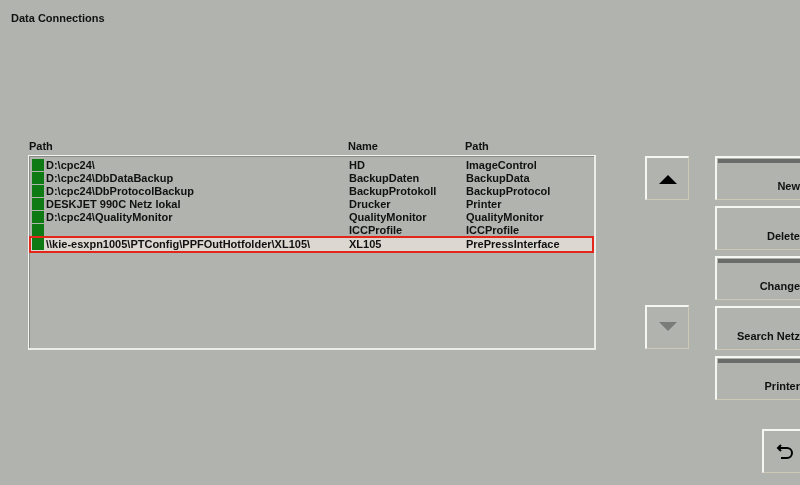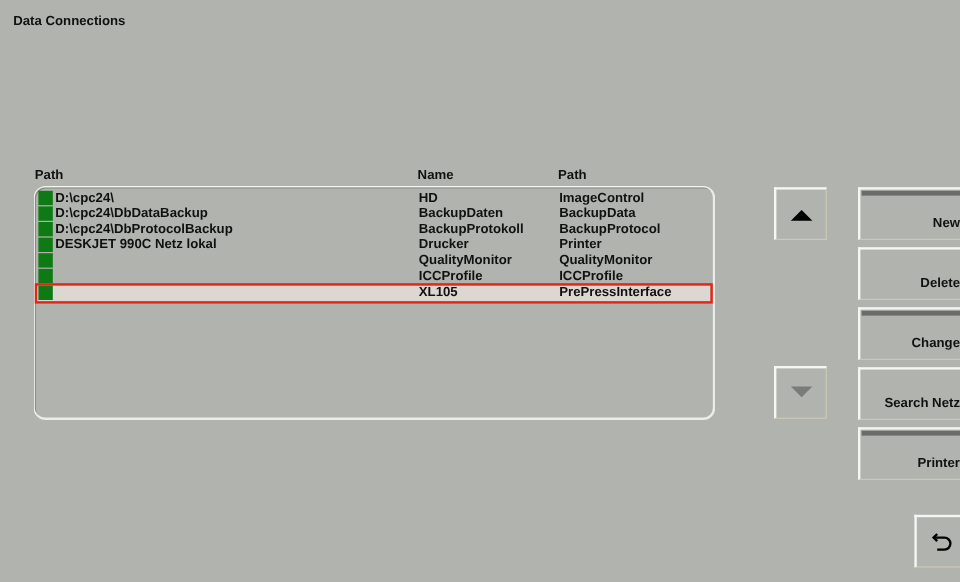--- a/index.html
+++ b/index.html
@@ -9,21 +9,20 @@
       font-family: "Liberation Sans", sans-serif;
       font-size: 11px; font-weight: bold; color: #111;
     }
     .title { position: absolute; left: 11px; top: 12px; font-size: 11px; }
     .col-header { position: absolute; top: 140px; font-size: 11px; }
     .list {
       position: absolute; left: 28px; top: 155px; width: 565px; height: 192px;
       border-top: 1px solid #f4f4f0; border-left: 1px solid #f4f4f0;
       border-right: 2px solid #ecece8; border-bottom: 2px solid #ecece8;
       box-shadow: inset 1px 1px 0 #8a8c88;
-      border-radius: 10px;
     }
     .row { position: absolute; left: 2px; height: 13px; width: 561px; }
     .row .sq { position: absolute; left: 1px; top: 0; width: 12px; height: 12px; background: #0e7a14; }
     .row span.cell { position: absolute; top: 0; line-height: 13px; white-space: nowrap; }
     .row.selected {
       background: #dcd7d0; outline: 2px solid #e2261a; outline-offset: 0px;
     }
     .btn {
       position: absolute; box-sizing: border-box; background: #b1b3ae;
       border-top: 2px solid #f6f6f3; border-left: 2px solid #f6f6f3;
@@ -70,30 +69,32 @@
     <span class="cell" style="left:435px">BackupProtocol</span>
   </div>
   <div class="row" style="top:42px">
     <div class="sq"></div>
     <span class="cell" style="left:15px">DESKJET 990C Netz lokal</span>
     <span class="cell" style="left:318px">Drucker</span>
     <span class="cell" style="left:435px">Printer</span>
   </div>
   <div class="row" style="top:55px">
     <div class="sq"></div>
+    <span class="cell" style="left:15px">D:\cpc24\QualityMonitor</span>
     <span class="cell" style="left:318px">QualityMonitor</span>
     <span class="cell" style="left:435px">QualityMonitor</span>
   </div>
   <div class="row" style="top:68px">
     <div class="sq"></div>
     <span class="cell" style="left:318px">ICCProfile</span>
     <span class="cell" style="left:435px">ICCProfile</span>
   </div>
   <div class="row selected" style="top:82px">
     <div class="sq"></div>
+    <span class="cell" style="left:15px">\\kie-esxpn1005\PTConfig\PPFOutHotfolder\XL105\</span>
     <span class="cell" style="left:318px">XL105</span>
     <span class="cell" style="left:435px">PrePressInterface</span>
   </div>
 </div>
 
 <div class="btn arrow-btn" style="left:609px; top:156px">
   <div class="tri-up"></div>
 </div>
 <div class="btn arrow-btn" style="left:609px; top:305px">
   <div class="tri-down"></div>

